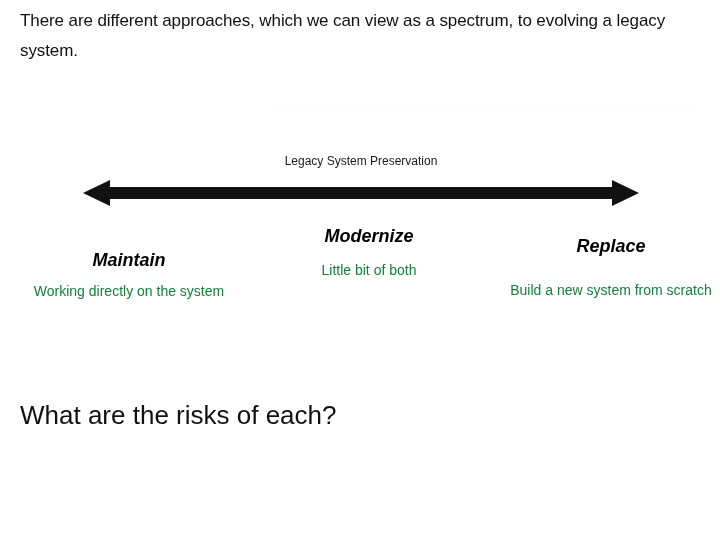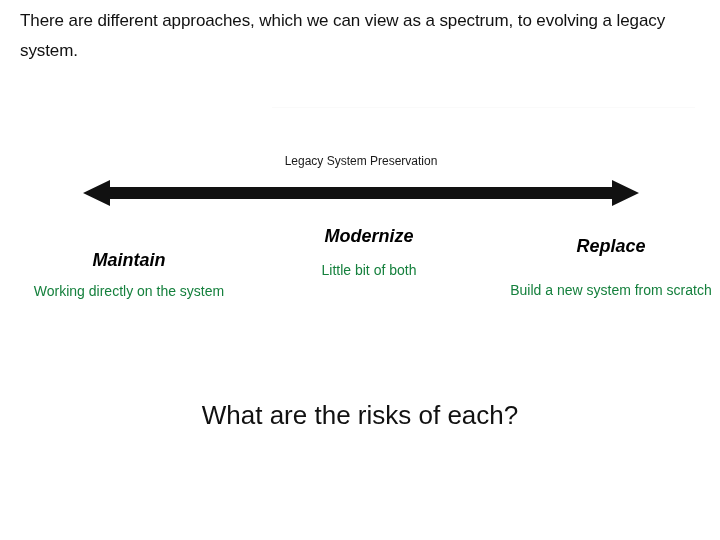--- a/index.html
+++ b/index.html
@@ -96,21 +96,20 @@
   .point-maintain  .point-desc { margin-top: 11px; }
   .point-modernize .point-desc { margin-top: 14px; }
   .point-replace   .point-desc { margin-top: 24px; }
 
   
   .question {
     position: absolute;
     left: 20px;
     top: 398px;
     width: 680px;
-    text-align: center;
     font-size: 26px;
     line-height: 34px;
     font-weight: 400;
     color: #111111;
   }
 </style>
 </head>
 <body>
 
 <div id="slide">

